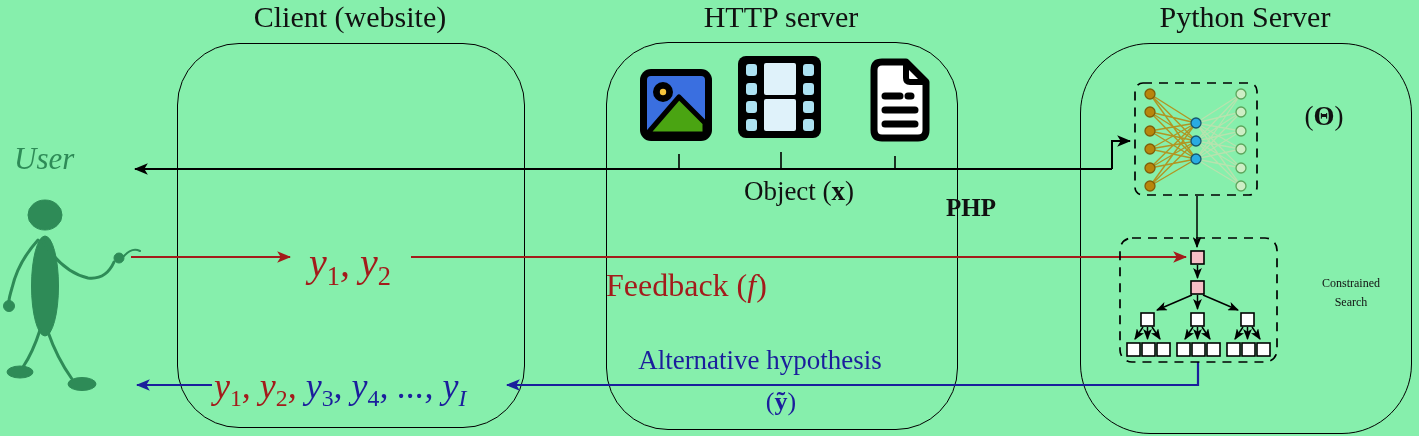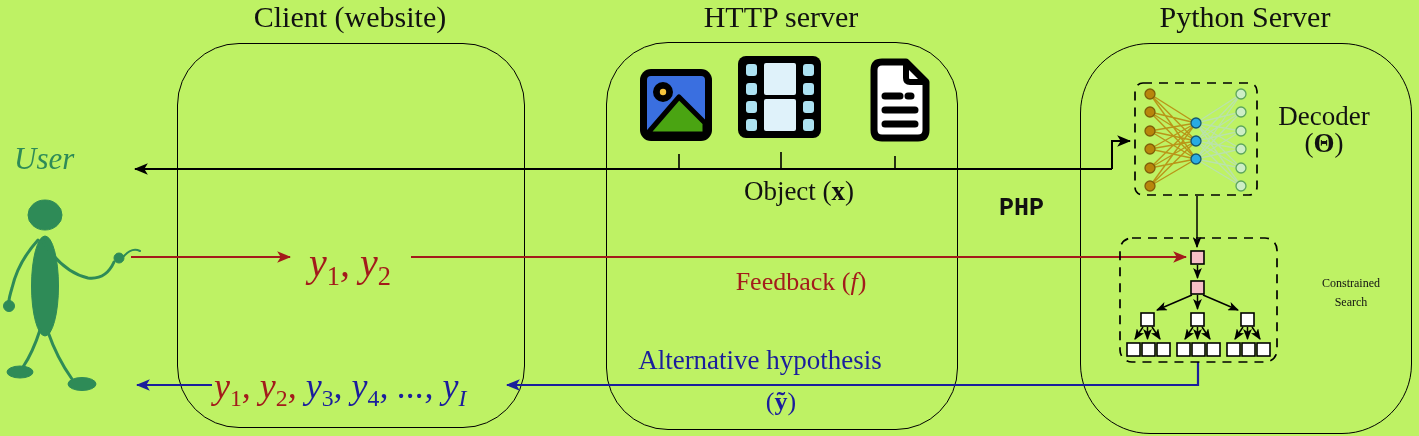--- a/index.html
+++ b/index.html
@@ -1,34 +1,34 @@
 <!DOCTYPE html>
 <html style="--user-green: #2e8b57; --feedback-red: #a31b1b; --hypothesis-blue: #1b1e9c; --encoder-olive: #b8860b; --bottleneck-blue: #29abe2; --decoder-green-fill: #cdeec5; --decoder-green-stroke: #5ba55b; --search-pink: #f6bec6; --icon-image-blue: #3a6fe0; --icon-image-green: #4aa412; --icon-film-light: #dff2fa; --icon-film-mid: #ade2f2; --sun-yellow: #f5c33b; --ink: #111111;"><head>
 <meta charset="utf-8">
 <style>
   html,body{margin:0;padding:0;background:#fff;}
-  .canvas{position:relative;width:1419px;height:436px;background:#bef264;overflow:hidden;
+  .canvas{position:relative;width:1419px;height:436px;background:#86efac;overflow:hidden;
           font-family:"Liberation Serif",serif;color:#111;}
   .abs{position:absolute;}
   svg.overlay{position:absolute;left:0;top:0;width:1419px;height:436px;}
   
   .rbox{position:absolute;border:1.6px solid #000;background:transparent;}
   .box-client{left:177px;top:43px;width:346px;height:383px;border-radius:62px;}
   .box-http{left:606px;top:42px;width:350px;height:386px;border-radius:62px;}
   .box-python{left:1080px;top:43px;width:330px;height:389px;border-radius:70px;}
   
   .t-title{font-size:30px;text-align:center;white-space:nowrap;}
   .title-client{left:177px;top:0px;width:346px;}
   .title-http{left:606px;top:0px;width:350px;}
   .title-python{left:1080px;top:0px;width:330px;}
   .t-user{left:14px;top:141px;font-size:31px;color:var(--user-green,#2e8b57);font-style:italic;}
   .t-object{left:606px;top:176px;width:386px;font-size:27px;text-align:center;}
-  .t-php{left:966px;top:194px;width:78px;text-align:right;
-         font-family:Liberation Mono, monospace;font-size:25px;font-weight:600;}
-  .t-feedback{left:606px;top:267px;width:390px;font-size:26px;text-align:center;
+  .t-php{left:932px;top:194px;width:78px;text-align:center;
+         font-family:Liberation Serif, serif;font-size:25px;font-weight:600;}
+  .t-feedback{left:606px;top:267px;width:390px;font-size:32px;
               color:var(--feedback-red,#a31b1b);}
   .t-alt{left:606px;top:345px;width:308px;font-size:27px;text-align:center;
          color:var(--hypothesis-blue,#1b1e9c);}
   .t-altvar{left:606px;top:387px;width:350px;font-size:26px;text-align:center;
             color:var(--hypothesis-blue,#1b1e9c);}
   .t-request{left:309px;top:239px;font-size:40px;color:var(--feedback-red,#a31b1b);white-space:nowrap;}
   .t-result{left:214px;top:365px;font-size:36px;white-space:nowrap;}
   .t-encdec{left:1259px;top:103px;width:130px;font-size:27px;line-height:27px;text-align:center;}
   .t-search{left:1283px;top:274px;width:136px;font-size:12px;line-height:19px;text-align:center;}
   .red-part{color:var(--feedback-red,#a31b1b);}
@@ -206,21 +206,20 @@
   <div class="abs t-request math"><i>y</i><sub>1</sub><i>, </i><sub></sub><i>y</i><sub>2</sub></div>
 
   <div class="abs t-feedback math"><span>Feedback (</span><i>f</i><span>)</span></div>
 
   <div class="abs t-alt">Alternative hypothesis</div>
   <div class="abs t-altvar"><span>(</span><span class="bold">ỹ</span><span>)</span></div>
 
   <div class="abs t-result math"><span class="red-part"><i>y</i><sub>1</sub><i>, </i><sub></sub><i>y</i><sub>2</sub><i>, </i><sub></sub></span><span class="blue-part"><i>y</i><sub>3</sub><i>, </i><sub></sub><i>y</i><sub>4</sub><i>, ..., </i><sub></sub><i>y</i><sub class="it">I</sub></span></div>
 
   <div class="abs t-encdec">
-    <div>Decoder</div>
     <div><span>(</span><span class="bold">Θ</span><span>)</span></div>
   </div>
 
   <div class="abs t-search">
     <div>Constrained</div>
     <div>Search</div>
   </div>
 
 </div>
 

